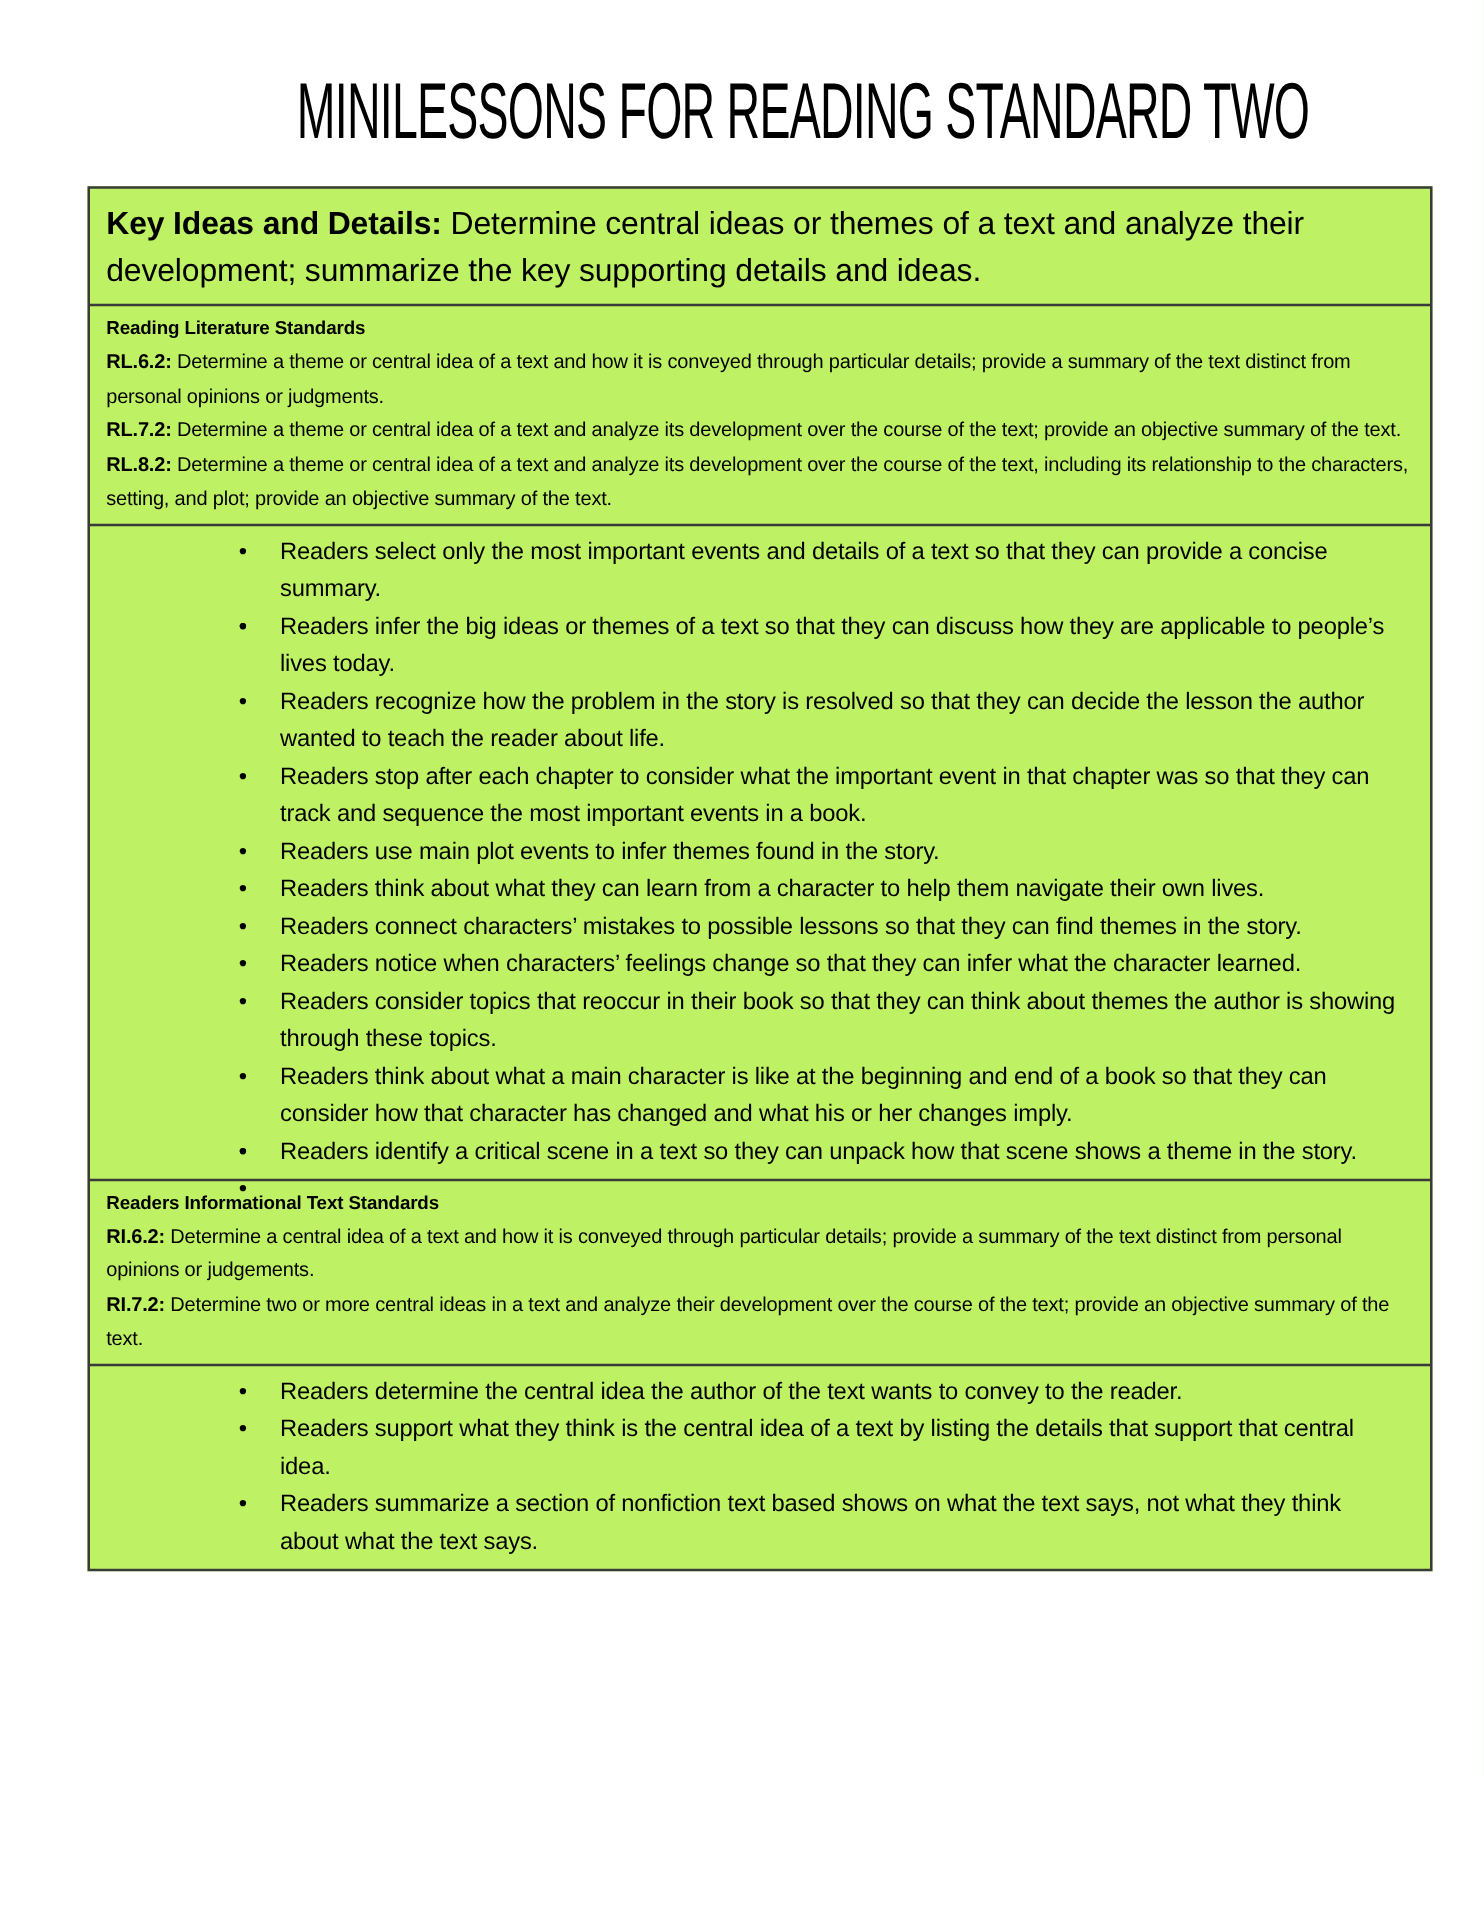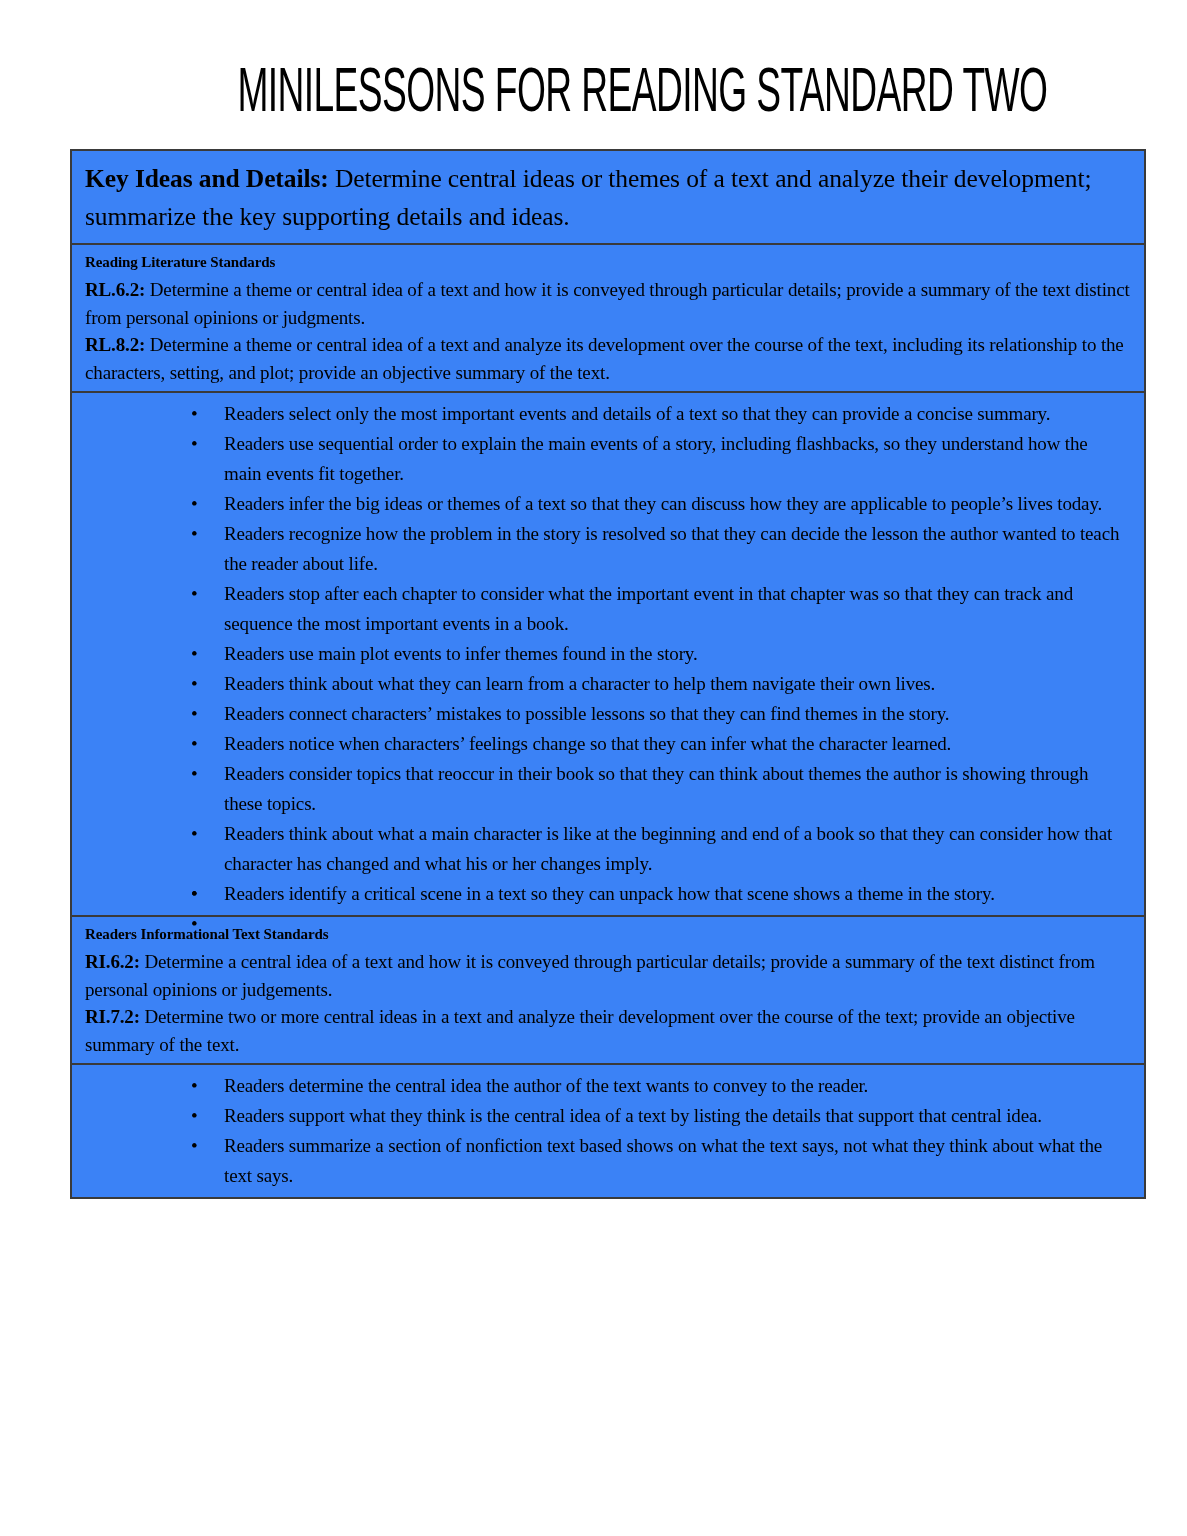--- a/index.html
+++ b/index.html
@@ -34,22 +34,21 @@
   }
 
   
   .std-table {
     position: absolute;
     left: 70px;
     top: 149px;
     width: 1076px;
     border: 2px solid #3a3a3a;
     box-sizing: border-box;
-    background: #3b82f6;
-    font-family: Liberation Serif, serif;
+    background: #bef264;
   }
   .row {
     border-bottom: 2px solid #3a3a3a;
     box-sizing: border-box;
   }
   .row:last-child { border-bottom: none; }
 
   
   .header-row {
     padding: 9px 12px 7px 13px;
@@ -66,21 +65,21 @@
   .std-row {
     padding: 4px 10px 5px 13px;
   }
   .std-heading {
     font-size: 15px;
     font-weight: 700;
     line-height: 27px;
     letter-spacing: -0.1px;
   }
   .std-item {
-    font-size: 19px;
+    font-size: 16px;
     line-height: 27.5px;
     letter-spacing: -0.15px;
   }
   .std-item b { font-weight: 700; }
 
   
   .bullet-row {
     padding: 6px 14px 6px 0;
   }
   ul.bullets {
@@ -112,27 +111,28 @@
 
 <div class="std-table">
 
   <div class="row header-row">
     <div class="htext"><b>Key Ideas and Details:</b><span> Determine central ideas or themes of a text and analyze their development; summarize the key supporting details and ideas.</span></div>
   </div>
 
   <div class="row std-row">
     <div class="std-heading">Reading Literature Standards</div>
     <div class="std-item"><b>RL.6.2:</b><span> Determine a theme or central idea of a text and how it is conveyed through particular details; provide a summary of the text distinct from personal opinions or judgments.</span></div>
+    <div class="std-item"><b>RL.7.2:</b><span> Determine a theme or central idea of a text and analyze its development over the course of the text; provide an objective summary of the text.</span></div>
     <div class="std-item"><b>RL.8.2:</b><span> Determine a theme or central idea of a text and analyze its development over the course of the text, including its relationship to the characters, setting, and plot; provide an objective summary of the text.</span></div>
   </div>
 
   <div class="row bullet-row">
     <ul class="bullets">
       <li><span class="dot">•</span><span>Readers select only the most important events and details of a text so that they can provide a concise summary.</span></li>
-      <li><span class="dot">•</span><span>Readers use sequential order to explain the main events of a story, including flashbacks, so they understand how the main events fit together.</span></li>
+      <li><span class="dot">•</span></li>
       <li><span class="dot">•</span><span>Readers infer the big ideas or themes of a text so that they can discuss how they are applicable to people’s lives today.</span></li>
       <li><span class="dot">•</span><span>Readers recognize how the problem in the story is resolved so that they can decide the lesson the author wanted to teach the reader about life.</span></li>
       <li><span class="dot">•</span><span>Readers stop after each chapter to consider what the important event in that chapter was so that they can track and sequence the most important events in a book.</span></li>
       <li><span class="dot">•</span><span>Readers use main plot events to infer themes found in the story.</span></li>
       <li><span class="dot">•</span><span>Readers think about what they can learn from a character to help them navigate their own lives.</span></li>
       <li><span class="dot">•</span><span>Readers connect characters’ mistakes to possible lessons so that they can find themes in the story.</span></li>
       <li><span class="dot">•</span><span>Readers notice when characters’ feelings change so that they can infer what the character learned.</span></li>
       <li><span class="dot">•</span><span>Readers consider topics that reoccur in their book so that they can think about themes the author is showing through these topics.</span></li>
       <li><span class="dot">•</span><span>Readers think about what a main character is like at the beginning and end of a book so that they can consider how that character has changed and what his or her changes imply.</span></li>
       <li><span class="dot">•</span></li>

